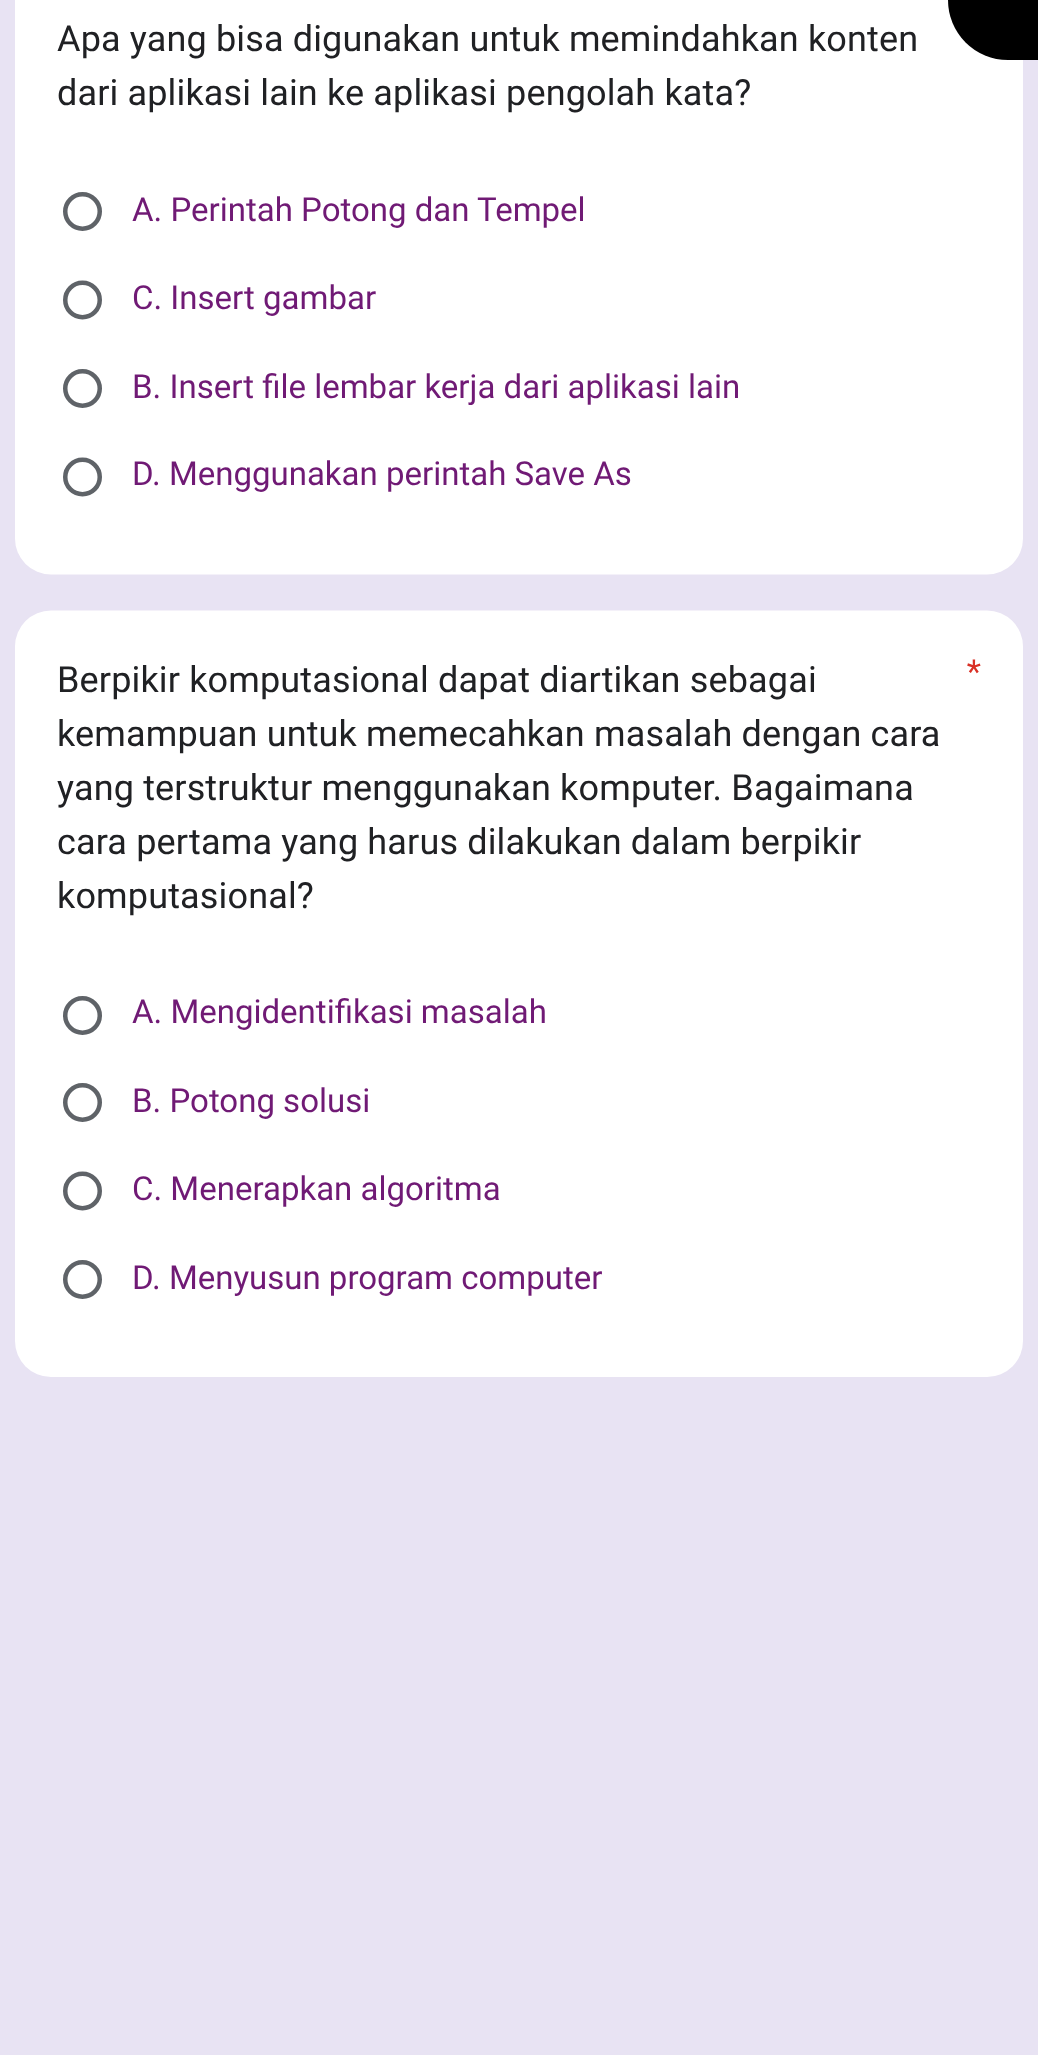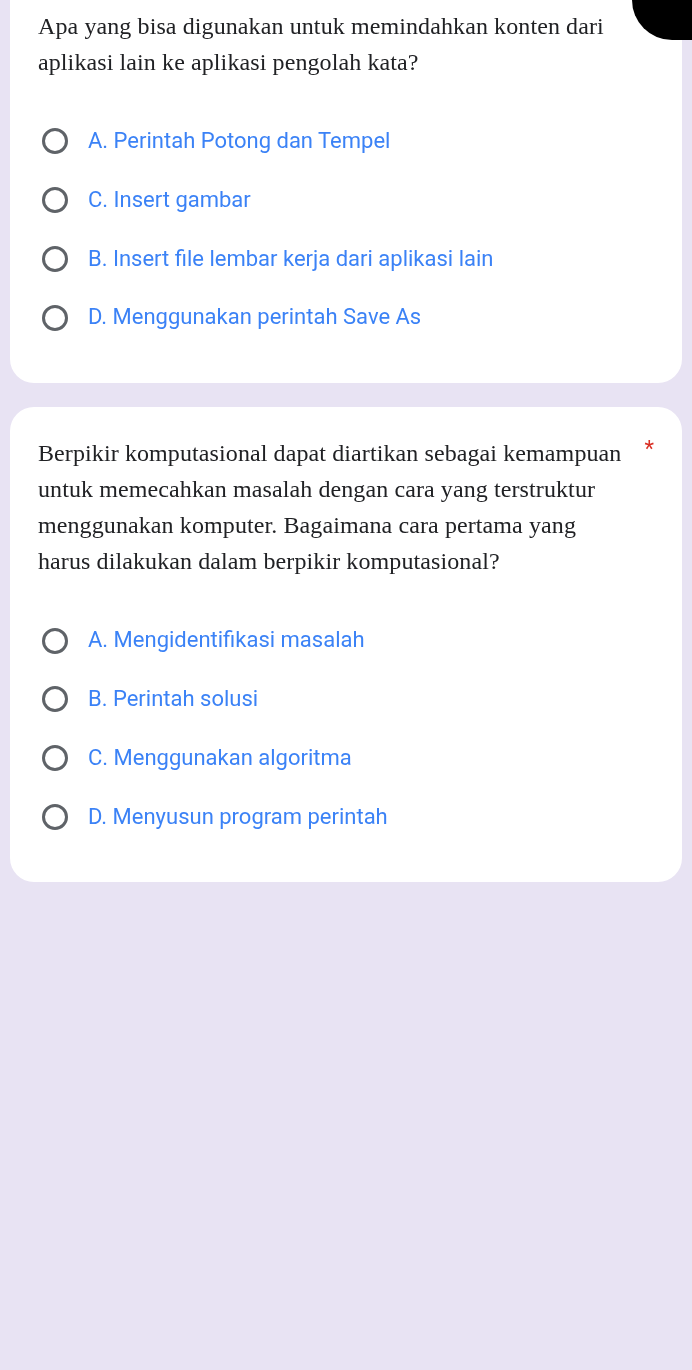--- a/index.html
+++ b/index.html
@@ -20,21 +20,20 @@
     display: flex;
     align-items: flex-start;
     margin-bottom: 32px;
   }
   .question-text {
     font-size: 24px;
     line-height: 1.5;
     color: #202124;
     flex: 1;
     letter-spacing: 0.1px;
-    font-family: Liberation Serif, serif;
   }
   .required {
     color: #d93025;
     font-size: 22px;
     margin-left: 12px;
     line-height: 1.3;
   }
   .option {
     display: flex;
     align-items: center;
@@ -44,21 +43,21 @@
     width: 26px;
     height: 26px;
     min-width: 26px;
     border: 3px solid #5f6368;
     border-radius: 50%;
     margin-right: 20px;
     margin-left: 4px;
   }
   .option-label {
     font-size: 22px;
-    color: #3b82f6;
+    color: #701a75;
     line-height: 1.4;
   }
   .first-card {
     border-top-left-radius: 0;
     border-top-right-radius: 0;
     padding-top: 8px;
   }
   .corner-notch {
     position: fixed;
     top: 0;
@@ -101,23 +100,23 @@
   <div class="question-row">
     <div class="question-text">Berpikir komputasional dapat diartikan sebagai kemampuan untuk memecahkan masalah dengan cara yang terstruktur menggunakan komputer. Bagaimana cara pertama yang harus dilakukan dalam berpikir komputasional?</div>
     <div class="required">*</div>
   </div>
   <div class="option">
     <div class="radio-outer"></div>
     <div class="option-label">A. Mengidentifikasi masalah</div>
   </div>
   <div class="option">
     <div class="radio-outer"></div>
-    <div class="option-label">B. Perintah solusi</div>
+    <div class="option-label">B. Potong solusi</div>
   </div>
   <div class="option">
     <div class="radio-outer"></div>
-    <div class="option-label">C. Menggunakan algoritma</div>
+    <div class="option-label">C. Menerapkan algoritma</div>
   </div>
   <div class="option">
     <div class="radio-outer"></div>
-    <div class="option-label">D. Menyusun program perintah</div>
+    <div class="option-label">D. Menyusun program computer</div>
   </div>
 </div>
 
 </body></html>

